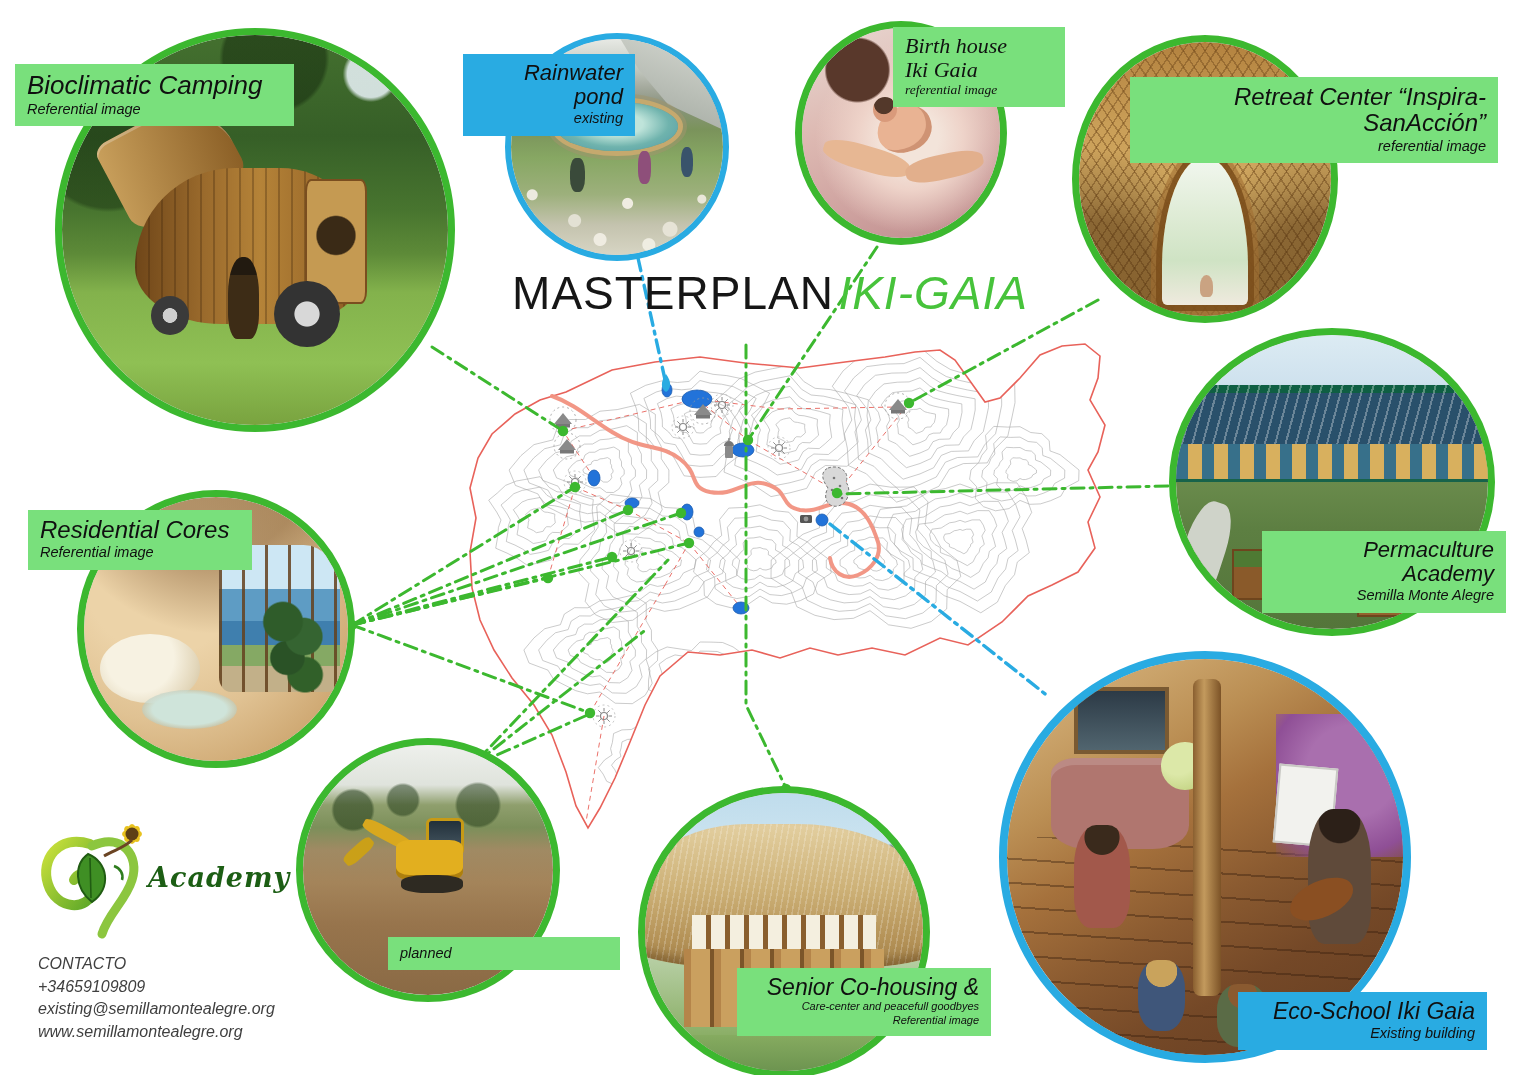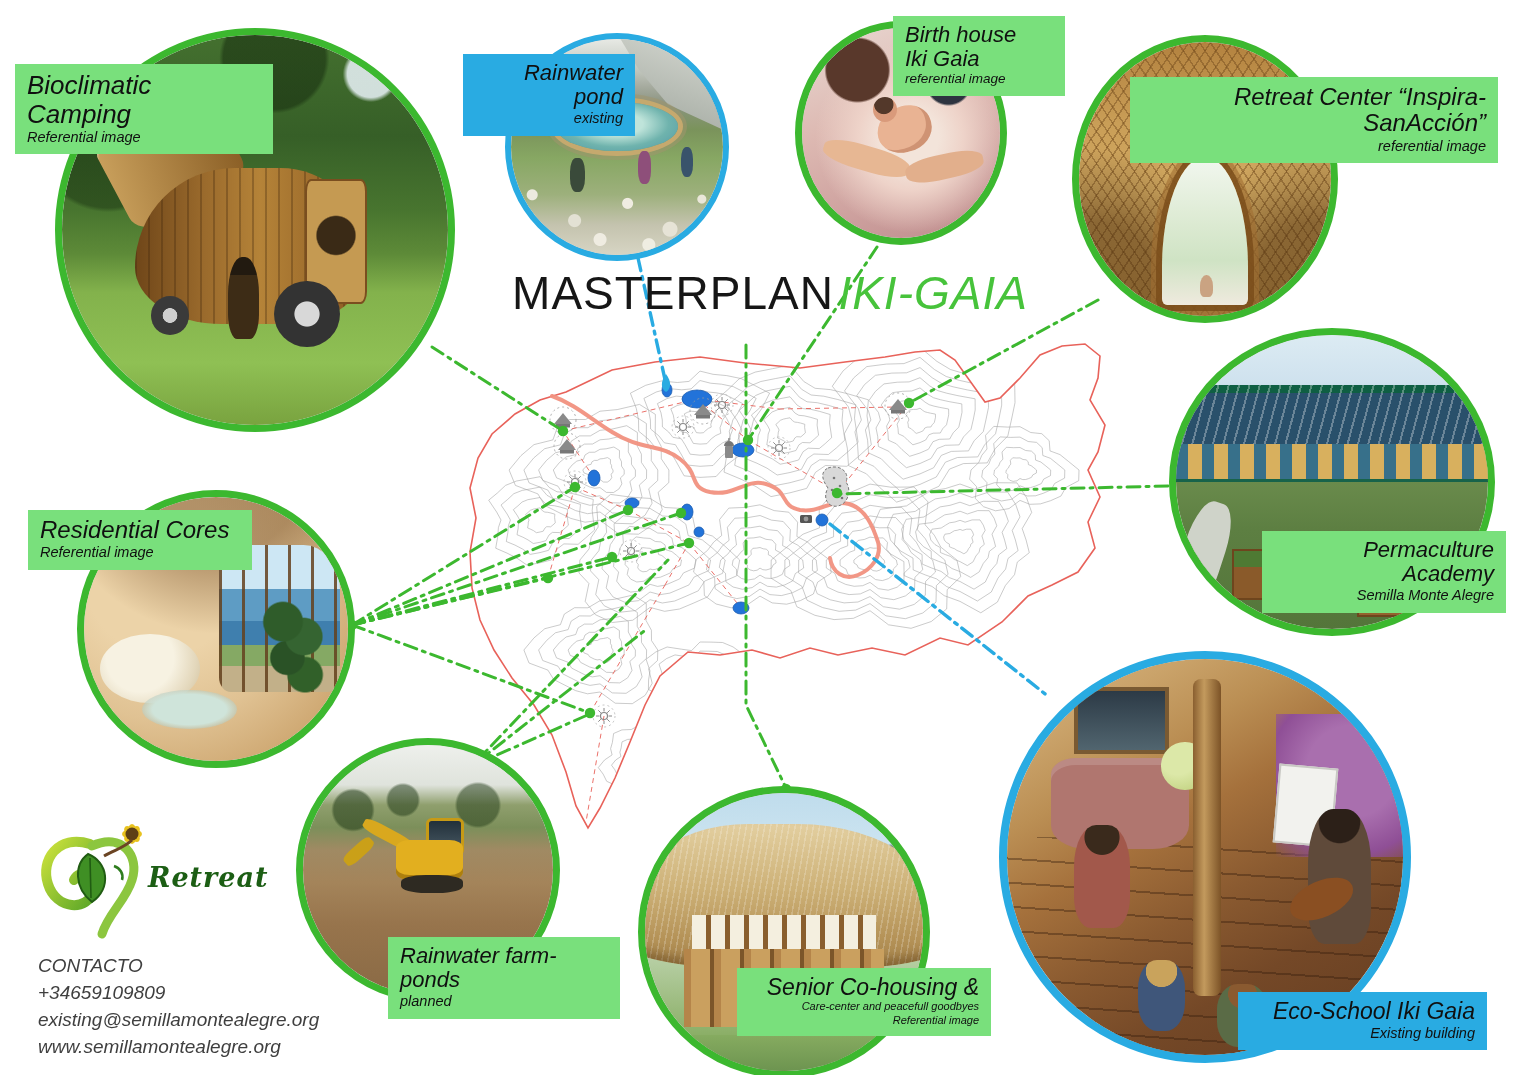--- a/index.html
+++ b/index.html
@@ -138,45 +138,45 @@
   .ec-kid1{left:33%;bottom:6%;width:12%;height:18%;background:radial-gradient(circle at 50% 16%,#c9a35c 0 24%,transparent 25%),#3f567a;border-radius:40%;}
   .ec-kid2{left:53%;bottom:2%;width:13%;height:16%;background:radial-gradient(circle at 50% 16%,#8a5a30 0 24%,transparent 25%),#5a6b46;border-radius:40%;}
 
   
   .label{position:absolute;z-index:6;box-sizing:border-box;padding:7px 12px 8px;font-style:italic;color:#101010;}
   .label.gr{background:var(--label-green);}
   .label.bl{background:var(--blue);margin-top:18px;}
   .label .t{font-size:24px;line-height:1.1;}
   .label .s{font-size:14.5px;line-height:1.25;}
   .label.right{text-align:right;}
-  #l-bioclimatic{left:15px;top:64px;width:258px;}
+  #l-bioclimatic{left:15px;top:64px;width:279px;}
   #l-bioclimatic .t{font-size:26px;}
   #l-pond{left:463px;top:36px;width:172px;}
   #l-pond .t{font-size:22px;}
-  #l-birth{left:893px;top:16px;width:172px;}
+  #l-birth{left:893px;top:27px;width:172px;font-family:Liberation Serif, serif;}
   #l-birth .t{font-size:22px;}
   #l-birth .s{font-size:13.5px;}
   #l-retreat{left:1130px;top:77px;width:368px;}
   #l-perma{left:1262px;top:531px;width:244px;}
   #l-perma .t{font-size:22px;}
   #l-resid{left:28px;top:510px;width:224px;}
   #l-farm{left:388px;top:937px;width:232px;}
   #l-farm .t{font-size:22px;}
   #l-senior{left:737px;top:968px;width:254px;}
   #l-senior .t{font-size:23px;}
   #l-senior .s{font-size:11px;}
   #l-eco{left:1238px;top:974px;width:249px;}
   #l-eco .t{font-size:23px;}
 
   
   .logo-mark{position:absolute;left:28px;top:822px;width:140px;height:135px;z-index:4;}
   .logo-text{position:absolute;left:148px;top:862px;z-index:4;color:#1c5e14;font-family:"DejaVu Serif",serif;font-style:italic;font-weight:bold;}
   .logo-text .l1{font-size:27px;letter-spacing:1px;}
   .logo-text .l2{font-size:27px;letter-spacing:1px;margin-left:-34px;margin-top:2px;}
-  .contact{position:absolute;left:38px;top:953px;z-index:4;font-style:italic;font-size:19px;line-height:1.42;color:#3f3f3f;}
+  .contact{position:absolute;left:38px;top:953px;z-index:4;font-style:italic;font-size:16px;line-height:1.42;color:#3f3f3f;}
 </style>
 </head>
 <body>
 
 <div class="poster">
 
   <svg id="map-svg" viewBox="0 0 1520 1075">
       <defs>
         <clipPath id="mapclip">
           <polygon points="566,392 612,370 655,362 700,357 745,363 800,368 845,362 885,357 915,352 940,350 955,360 975,388 985,402 1000,398 1020,378 1040,355 1062,346 1085,344 1100,356 1098,378 1090,400 1105,425 1098,452 1088,470 1100,497 1088,522 1095,548 1078,572 1052,585 1028,596 1002,622 968,645 940,638 905,655 872,648 838,655 810,648 780,658 752,650 720,655 688,652 660,676 645,705 630,742 615,778 600,808 588,828 576,806 566,772 552,735 534,705 512,678 494,650 480,620 472,588 470,552 476,518 470,488 478,458 492,434 515,414 540,400"></polygon>
@@ -537,21 +537,20 @@
   </div>
   <div class="label gr right" id="l-perma">
     <div class="t">Permaculture Academy</div>
     <div class="s">Semilla Monte Alegre</div>
   </div>
   <div class="label gr" id="l-resid">
     <div class="t">Residential Cores</div>
     <div class="s">Referential image</div>
   </div>
   <div class="label gr" id="l-farm">
-    <div class="t">Rainwater farm-ponds</div>
     <div class="s">planned</div>
   </div>
   <div class="label gr right" id="l-senior">
     <div class="t">Senior Co-housing &amp;</div>
     <div class="s">Care-center and peacefull goodbyes</div>
     <div class="s">Referential image</div>
   </div>
   <div class="label bl right" id="l-eco">
     <div class="t">Eco-School Iki Gaia</div>
     <div class="s">Existing building</div>
@@ -572,21 +571,21 @@
       <ellipse cx="104" cy="12" rx="5" ry="10" fill="#e8c21f" transform="rotate(0 104 12)"></ellipse>
       <ellipse cx="104" cy="12" rx="5" ry="10" fill="#e8c21f" transform="rotate(45 104 12)"></ellipse>
       <ellipse cx="104" cy="12" rx="5" ry="10" fill="#e8c21f" transform="rotate(90 104 12)"></ellipse>
       <ellipse cx="104" cy="12" rx="5" ry="10" fill="#e8c21f" transform="rotate(135 104 12)"></ellipse>
       <circle cx="104" cy="12" r="6.5" fill="#5d4016"></circle>
     </g>
     <path d="M76,34 C86,28 96,26 104,18" fill="none" stroke="#6b4423" stroke-width="3"></path>
     <path d="M86,44 C92,46 96,52 94,58" fill="none" stroke="#2e7d1e" stroke-width="2.5"></path>
   </svg>
   <div class="logo-text">
-    <div class="l1">Retreat</div>
+    <div class="l1">Academy</div>
   </div>
 
   <div class="contact">
     <div>CONTACTO</div>
     <div>+34659109809</div>
     <div>existing@semillamontealegre.org</div>
     <div>www.semillamontealegre.org</div>
   </div>
 
 </div>

